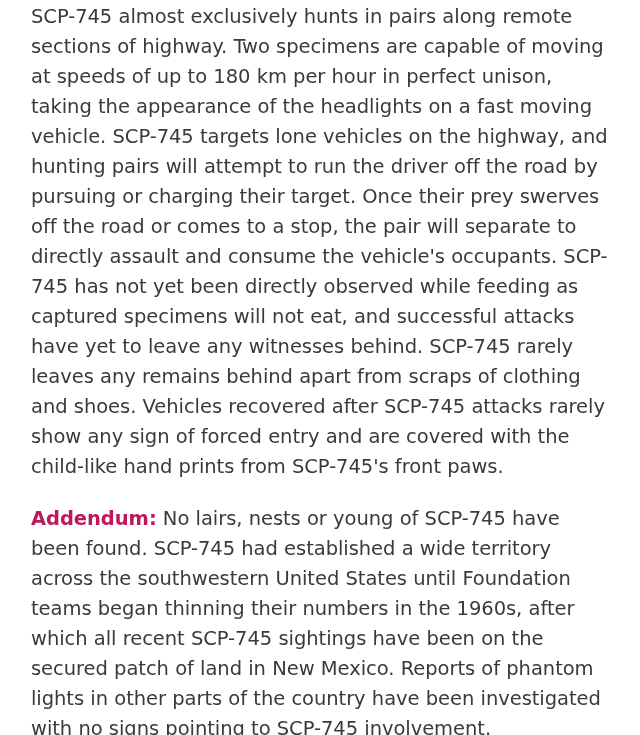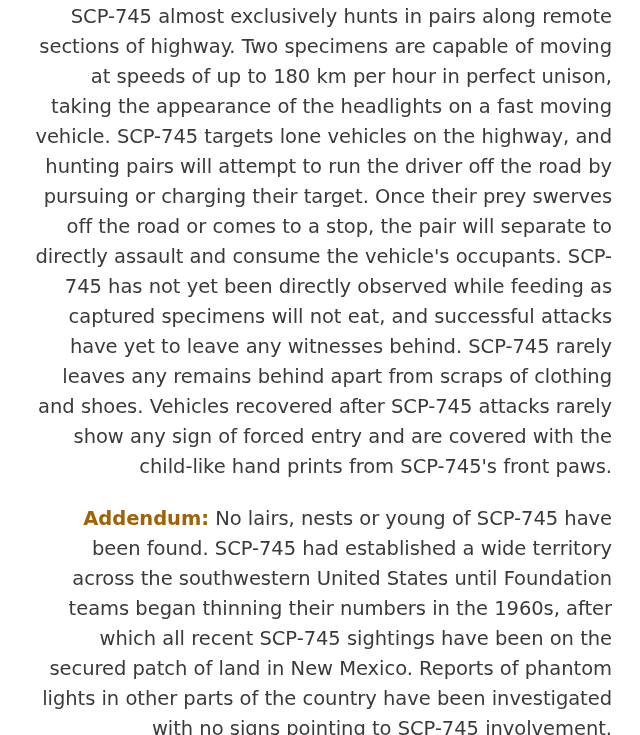--- a/index.html
+++ b/index.html
@@ -21,34 +21,33 @@
     height: 735px;
     padding: 2px 28px 0 31px;
     background: #ffffff;
   }
 
   .para {
     margin: 0 0 22px 0;
     font-size: 19.5px;
     line-height: 30px;
     color: #3a3a3a;
-    text-align: right;
+    text-align: left;
     letter-spacing: -0.05px;
     word-spacing: 0.1px;
     -webkit-font-smoothing: antialiased;
   }
 
   .para:last-child {
     margin-bottom: 0;
   }
 
   .lead {
     font-weight: bold;
-    color: #a16207;
-    margin-left: 32px;
+    color: #be185d;
   }
 </style>
 </head>
 <body>
 
 <div id="article">
 
   <p class="para"><span>SCP-745 almost exclusively hunts in pairs along remote sections of highway. Two specimens are capable of moving at speeds of up to 180 km per hour in perfect unison, taking the appearance of the headlights on a fast moving vehicle. SCP-745 targets lone vehicles on the highway, and hunting pairs will attempt to run the driver off the road by pursuing or charging their target. Once their prey swerves off the road or comes to a stop, the pair will separate to directly assault and consume the vehicle's occupants. SCP-745 has not yet been directly observed while feeding as captured specimens will not eat, and successful attacks have yet to leave any witnesses behind. SCP-745 rarely leaves any remains behind apart from scraps of clothing and shoes. Vehicles recovered after SCP-745 attacks rarely show any sign of forced entry and are covered with the child-like hand prints from SCP-745's front paws.</span></p>
 
   <p class="para"><span class="lead">Addendum:</span><span> No lairs, nests or young of SCP-745 have been found. SCP-745 had established a wide territory across the southwestern United States until Foundation teams began thinning their numbers in the 1960s, after which all recent SCP-745 sightings have been on the secured patch of land in New Mexico. Reports of phantom lights in other parts of the country have been investigated with no signs pointing to SCP-745 involvement.</span></p>

